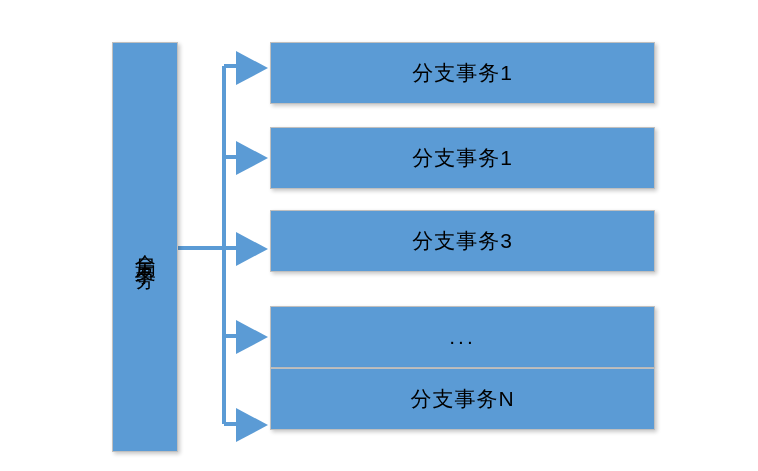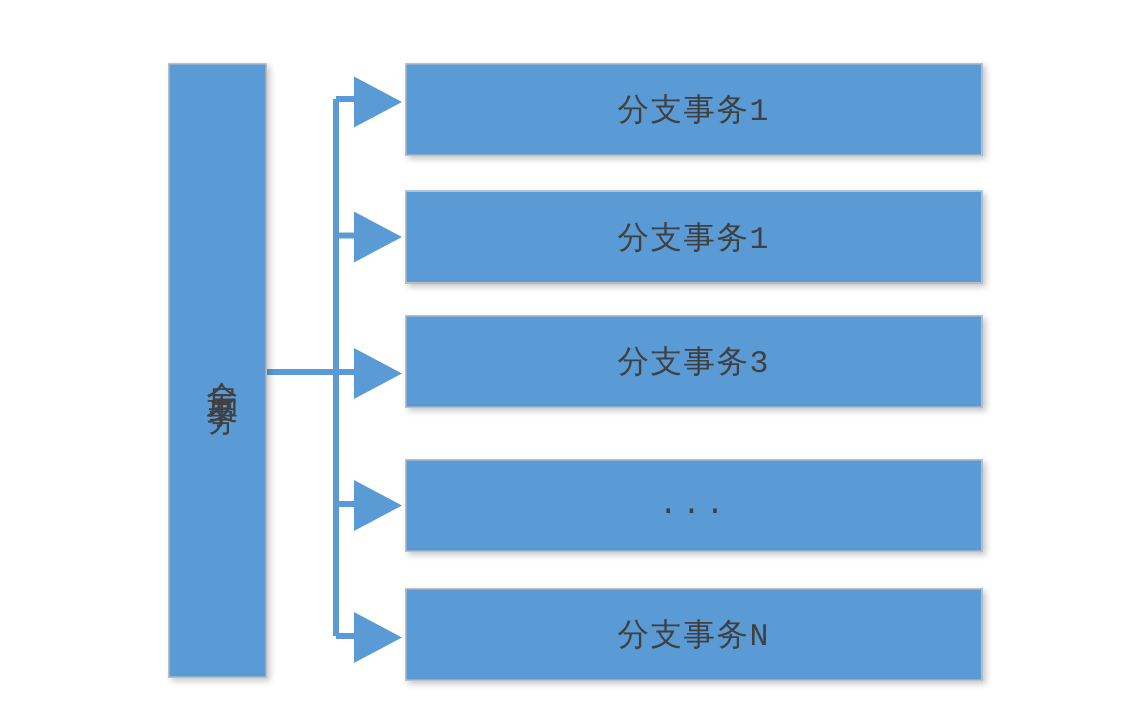--- a/index.html
+++ b/index.html
@@ -16,25 +16,24 @@
     font-family: "Liberation Sans", "DejaVu Sans", sans-serif;
   }
 
   
   .node {
     position: absolute;
     box-sizing: border-box;
     background: #5B9BD5;
     border: 1px solid #BFBFBF;
     box-shadow: 2px 2px 4px rgba(0,0,0,0.22);
-    color: #404040;
+    color: #000000;
     display: flex;
     align-items: center;
     justify-content: center;
-    font-family: Liberation Mono, monospace;
     -webkit-font-smoothing: antialiased;
   }
 
   
   #global-node {
     left: 112px;
     top: 42px;
     width: 66px;
     height: 410px;
   }
@@ -120,17 +119,17 @@
   </div>
 
   <div class="node branch-node" style="top:210px;">
     <span>分支事务3</span>
   </div>
 
   <div class="node branch-node dots" style="top:306px;">
     <span>...</span>
   </div>
 
-  <div class="node branch-node" style="top:392px;">
+  <div class="node branch-node" style="top:368px;">
     <span>分支事务N</span>
   </div>
 
 </div>
 
 </body></html>

